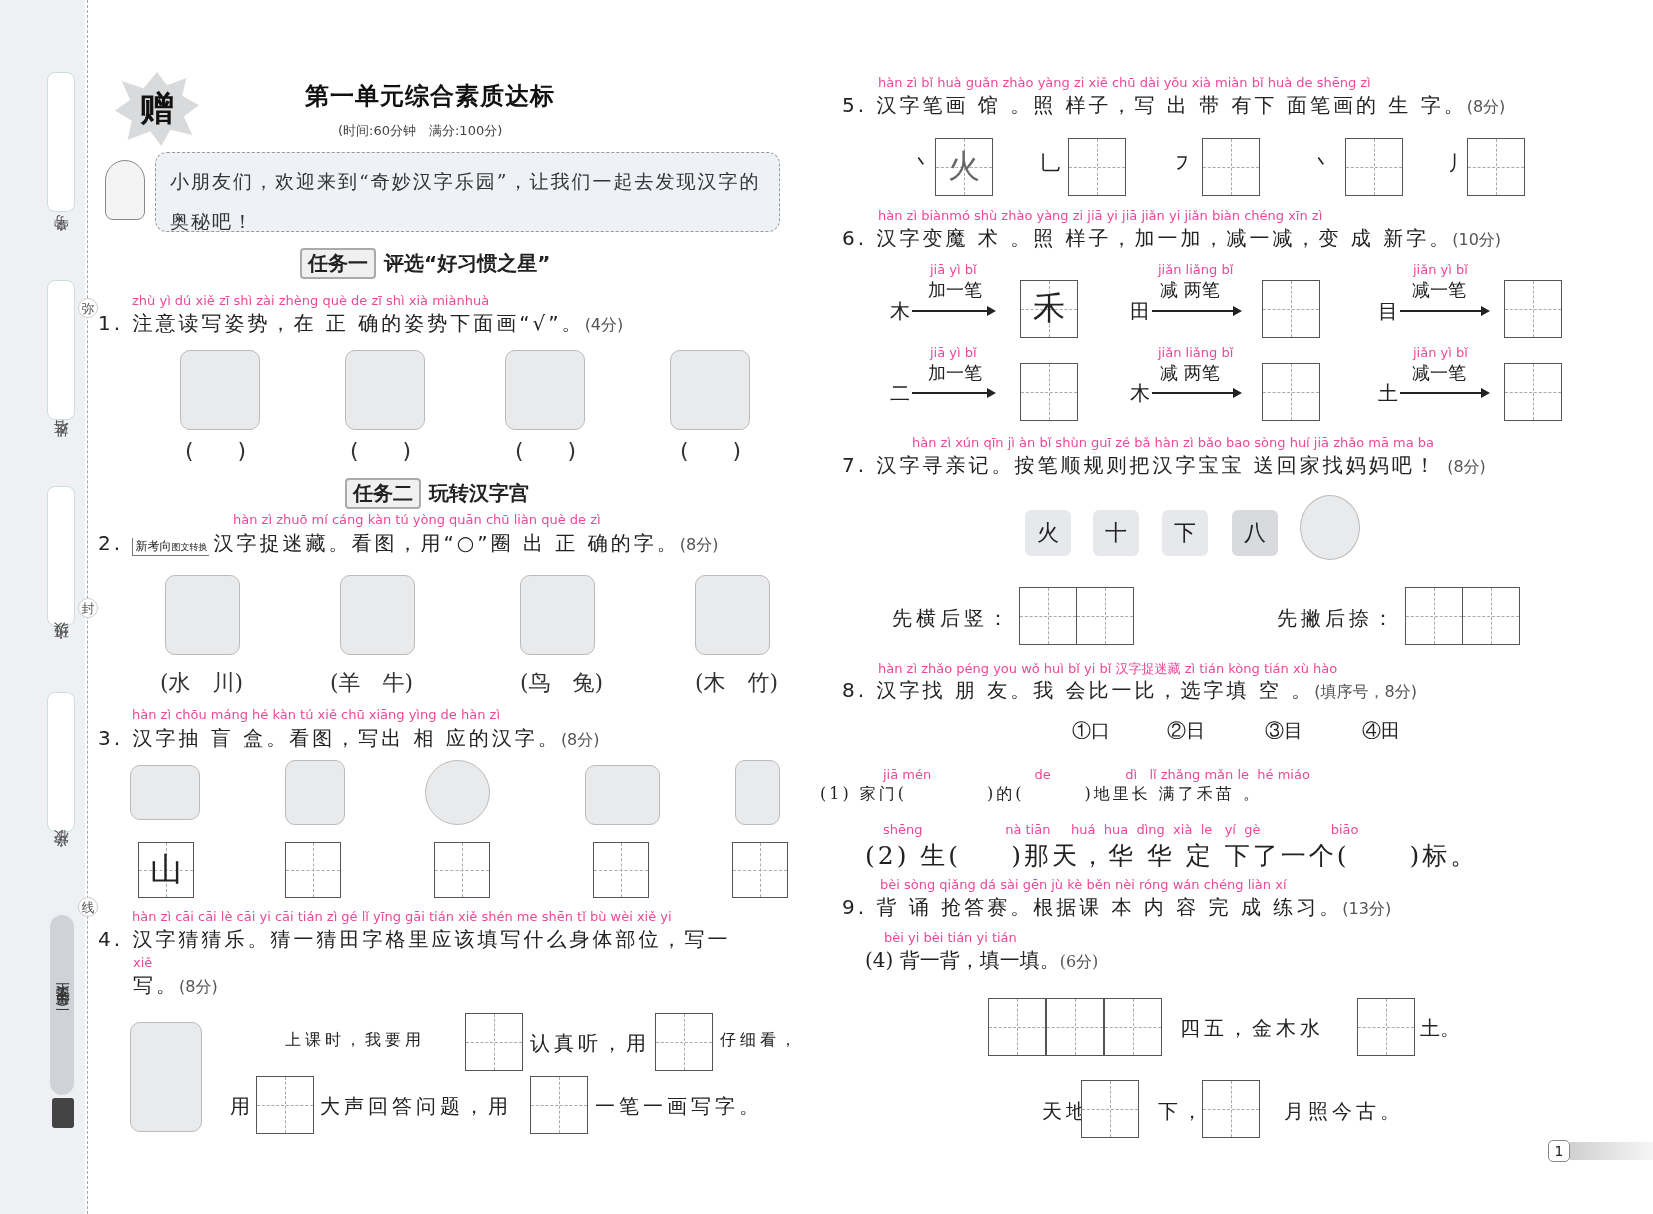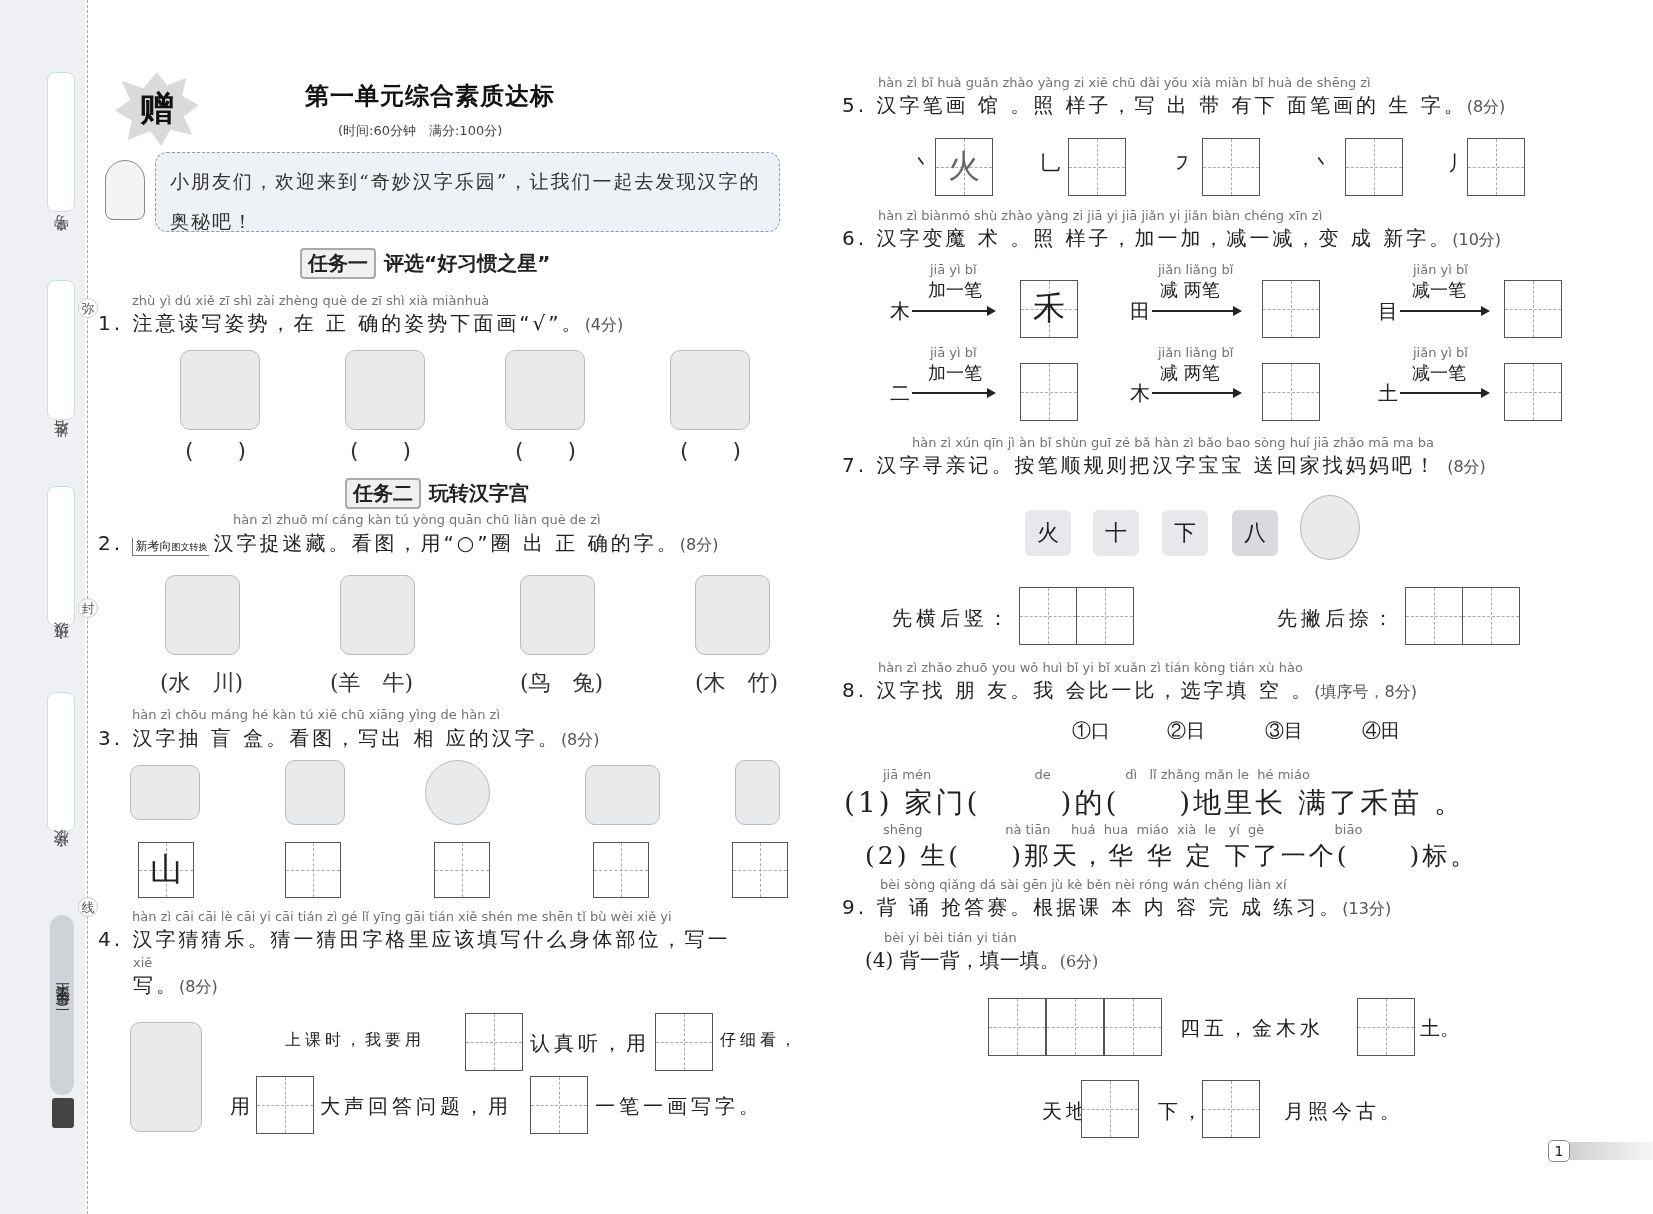--- a/index.html
+++ b/index.html
@@ -13,21 +13,21 @@
 .logo{position:absolute;left:52px;top:1098px;width:22px;height:30px;background:#444;border-radius:3px}
 .abs{position:absolute}
 .title{font-size:24px;font-weight:bold;color:#111;letter-spacing:1px}
 .sub{font-size:13px;color:#444}
 .bubble{position:absolute;left:155px;top:152px;width:625px;height:80px;border:1.5px dashed #999;border-radius:12px;background:#eef1f5;font-family:"DejaVu Serif",serif;font-size:19px;color:#333;padding:8px 14px;line-height:40px;letter-spacing:2px}
 .zeng{position:absolute;left:115px;top:72px;width:84px;height:74px;background:#d8dadc;clip-path:polygon(50% 0,62% 18%,85% 8%,80% 32%,100% 45%,82% 60%,92% 85%,66% 78%,55% 100%,42% 80%,15% 92%,20% 66%,0 52%,18% 38%,8% 12%,34% 22%);display:flex;align-items:center;justify-content:center;font-size:34px;font-weight:bold;color:#111}
 .kid{position:absolute;left:105px;top:160px;width:40px;height:60px;border:1.5px solid #888;border-radius:20px 20px 8px 8px;background:#f4f4f4}
 .task{display:inline-block;border:2px solid #aaa;border-radius:4px;background:#f0f0f0;padding:0 6px;font-size:20px;font-weight:bold;margin-right:8px}
 .tasktxt{font-size:20px;font-weight:bold}
 .q{font-size:20px;letter-spacing:3px;color:#222;white-space:nowrap}
-.py{font-size:13px;color:#737373;white-space:nowrap;letter-spacing:0}
+.py{font-size:13px;color:#ec4899;white-space:nowrap;letter-spacing:0}
 .pts{font-size:16px;color:#555;letter-spacing:0}
 .paren{font-size:22px;color:#333}
 .grid{position:absolute;width:56px;height:56px;border:1.5px solid #555;background:
  linear-gradient(#fff,#fff);}
 .grid::before{content:"";position:absolute;left:50%;top:0;bottom:0;border-left:1px dashed #aaa}
 .grid::after{content:"";position:absolute;top:50%;left:0;right:0;border-top:1px dashed #aaa}
 .grid span{position:absolute;inset:0;display:flex;align-items:center;justify-content:center;font-family:"DejaVu Serif",serif;font-size:32px;z-index:2}
 .ill{position:absolute;background:#e9eaec;border:1px solid #bbb;border-radius:10px}
 .serif{font-family:"DejaVu Serif",serif}
 .arrow{position:absolute;height:2px;background:#222}
@@ -214,29 +214,29 @@
 <div class="card" style="left:1162px;top:510px">下</div>
 <div class="card" style="left:1232px;top:510px;background:#d8dadd">八</div>
 <div class="ill" style="left:1300px;top:495px;width:60px;height:65px;border-radius:50%"></div>
 <div class="abs serif" style="left:892px;top:605px;font-size:20px;letter-spacing:4px">先横后竖：</div>
 <div class="grid" style="left:1019px;top:587px;width:58px;height:58px"></div>
 <div class="grid" style="left:1076px;top:587px;width:58px;height:58px"></div>
 <div class="abs serif" style="left:1277px;top:605px;font-size:20px;letter-spacing:4px">先撇后捺：</div>
 <div class="grid" style="left:1405px;top:587px;width:58px;height:58px"></div>
 <div class="grid" style="left:1462px;top:587px;width:58px;height:58px"></div>
 
-<div class="abs py" style="left:878px;top:660px">hàn zì zhǎo zhuō you    wǒ huì bǐ  yi  bǐ    xuǎn zì tián  kòng        tián xù hào</div>
+<div class="abs py" style="left:878px;top:660px">hàn zì zhǎo péng you    wǒ huì bǐ  yi  bǐ    汉字捉迷藏 zì tián  kòng        tián xù hào</div>
 <div class="abs q" style="left:842px;top:677px"><span>8. 汉字找 朋 友。我 会比一比，选字填 空 。</span><span class="pts">(填序号，8分)</span></div>
 <div class="abs serif" style="left:1072px;top:718px;font-size:19px">①口</div>
 <div class="abs serif" style="left:1167px;top:718px;font-size:19px">②日</div>
 <div class="abs serif" style="left:1265px;top:718px;font-size:19px">③目</div>
 <div class="abs serif" style="left:1362px;top:718px;font-size:19px">④田</div>
 <div class="abs py" style="left:883px;top:767px;white-space:pre">jiā mén                         de                  dì   lǐ zhǎng mǎn le  hé miáo</div>
-<div class="abs serif" style="left:844px;top:784px;font-size:28px;letter-spacing:3px;white-space:pre"><span>(1) 家门(</span><span style="display:inline-block;width:80px"></span><span>)的(</span><span style="display:inline-block;width:60px"></span><span>)地里长 满了禾苗 。</span></div>
-<div class="abs py" style="left:883px;top:822px;white-space:pre">shēng                    nà tiān     huá  hua  miáo  xià  le   yí  gè                 biāo</div>
+<div class="abs serif" style="left:820px;top:784px;font-size:16px;letter-spacing:3px;white-space:pre"><span>(1) 家门(</span><span style="display:inline-block;width:80px"></span><span>)的(</span><span style="display:inline-block;width:60px"></span><span>)地里长 满了禾苗 。</span></div>
+<div class="abs py" style="left:883px;top:822px;white-space:pre">shēng                    nà tiān     huá  hua  dìng  xià  le   yí  gè                 biāo</div>
 <div class="abs serif" style="left:865px;top:839px;font-size:25px;letter-spacing:3px;white-space:pre"><span>(2) 生(</span><span style="display:inline-block;width:50px"></span><span>)那天，华 华 定 下了一个(</span><span style="display:inline-block;width:60px"></span><span>)标。</span></div>
 
 <div class="abs py" style="left:880px;top:877px">bèi  sòng  qiǎng dá sài    gēn jù  kè  běn  nèi  róng  wán  chéng  liàn xí</div>
 <div class="abs q" style="left:842px;top:894px"><span>9. 背 诵 抢答赛。根据课 本 内 容 完 成 练习。</span><span class="pts">(13分)</span></div>
 <div class="abs py" style="left:884px;top:930px">bèi yi bèi  tián yi tián</div>
 <div class="abs serif" style="left:865px;top:947px;font-size:20px"><span>(4) 背一背，填一填。</span><span class="pts">(6分)</span></div>
 <div class="grid" style="left:988px;top:998px;width:58px;height:58px"></div>
 <div class="grid" style="left:1046px;top:998px;width:58px;height:58px"></div>
 <div class="grid" style="left:1104px;top:998px;width:58px;height:58px"></div>
 <div class="abs serif" style="left:1180px;top:1015px;font-size:20px;letter-spacing:4px">四五，金木水</div>

